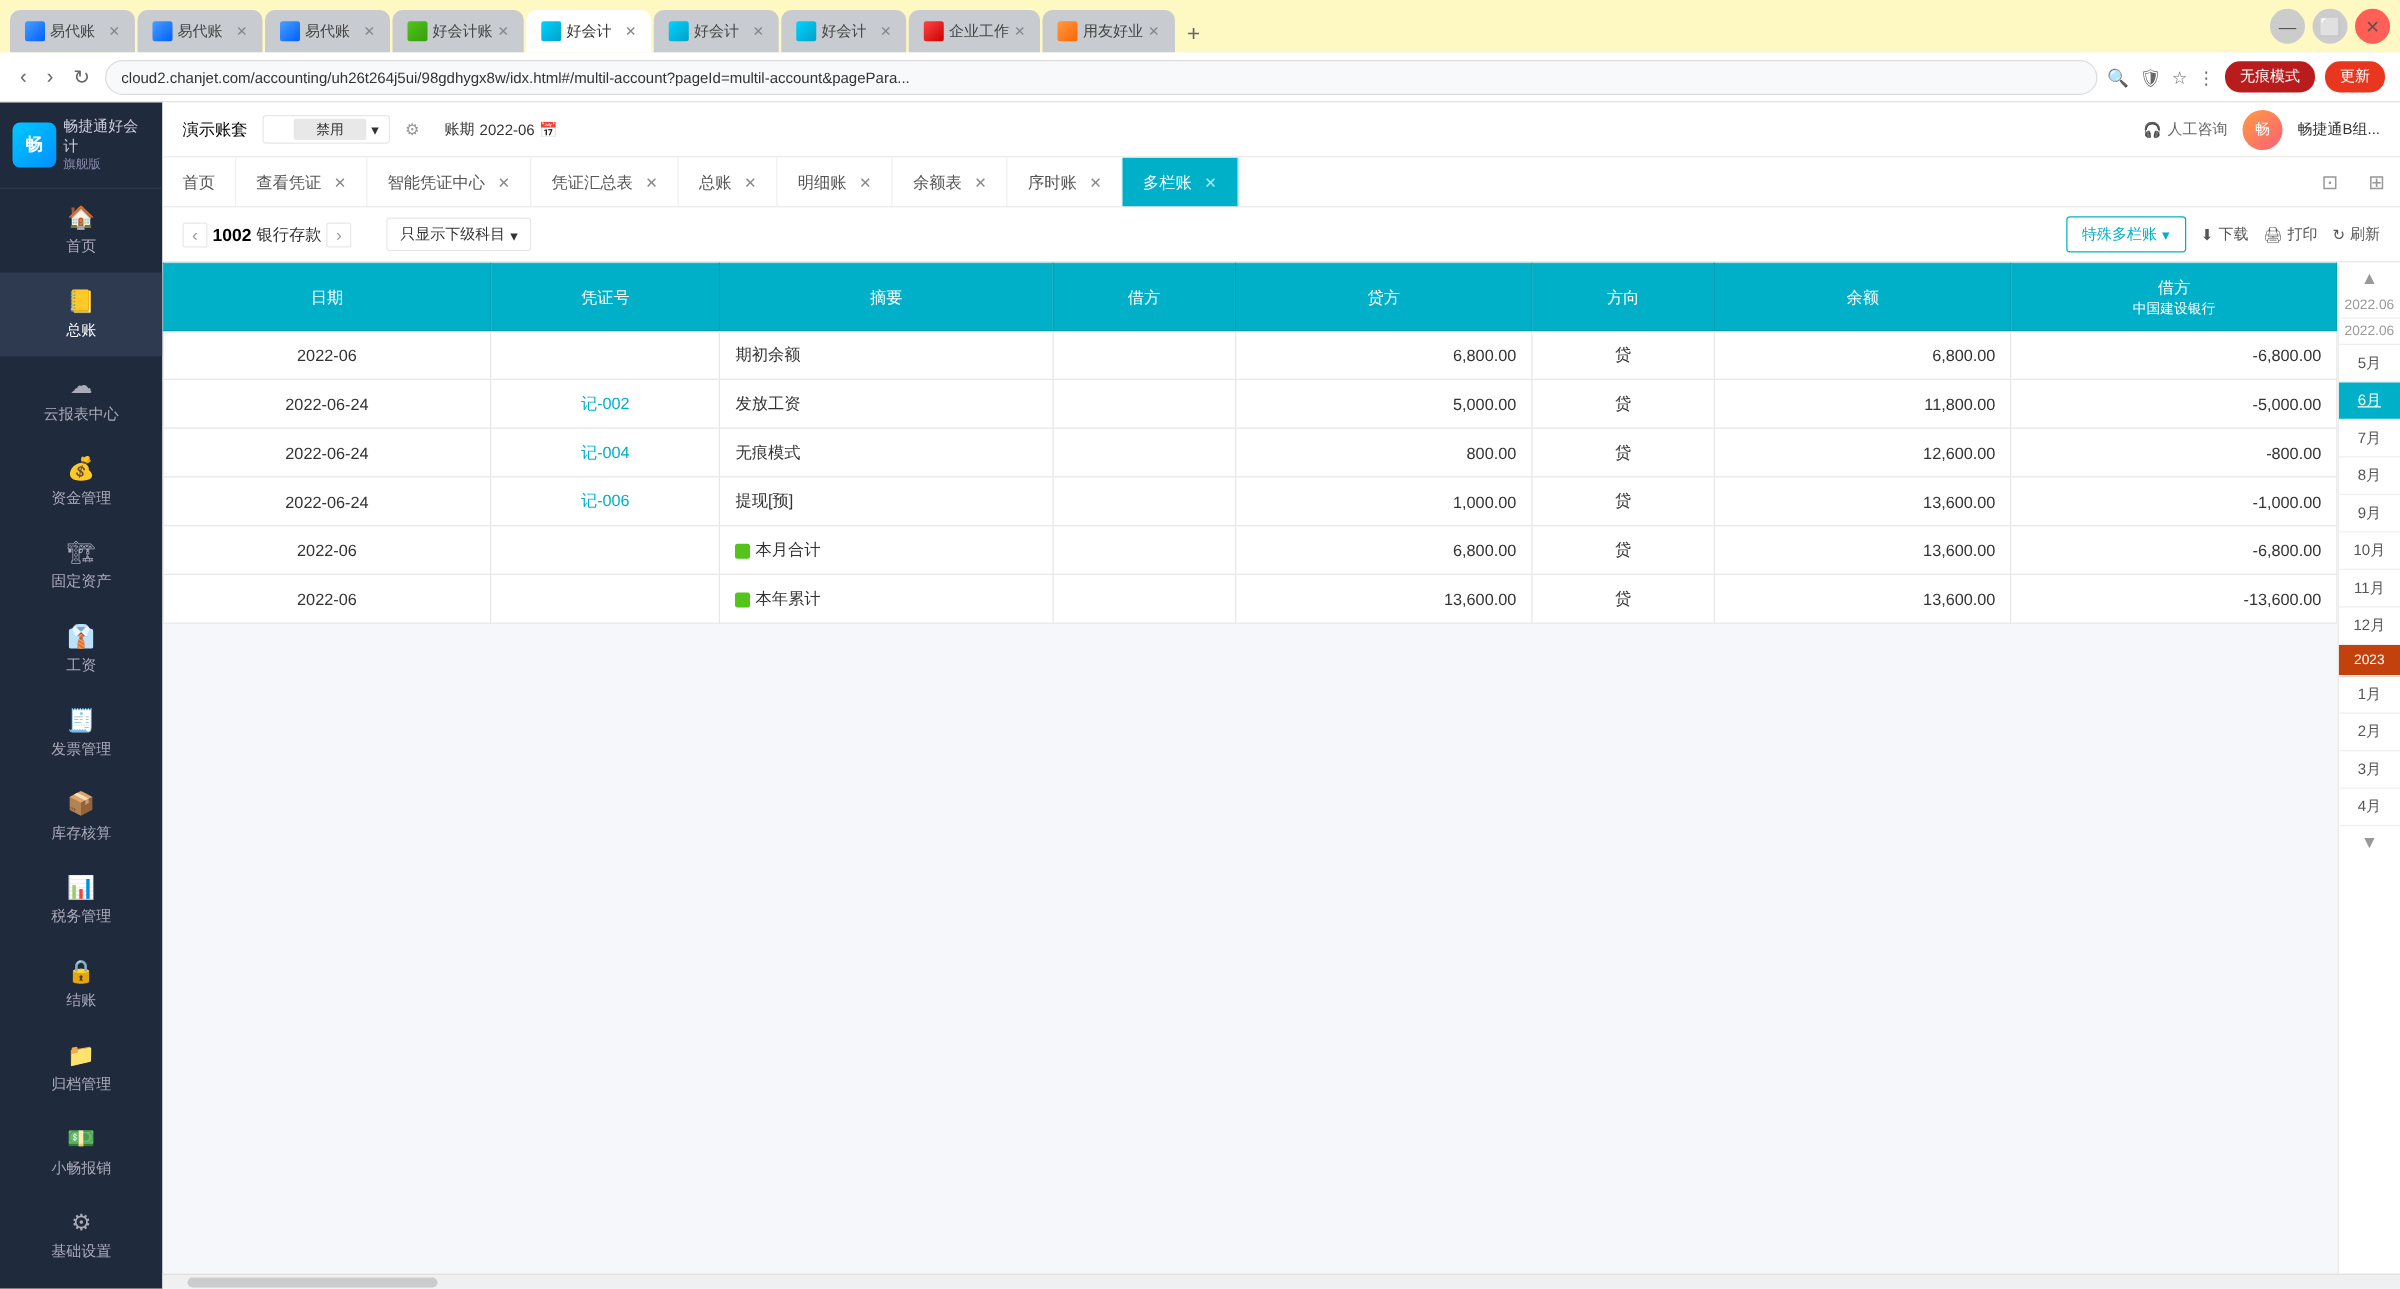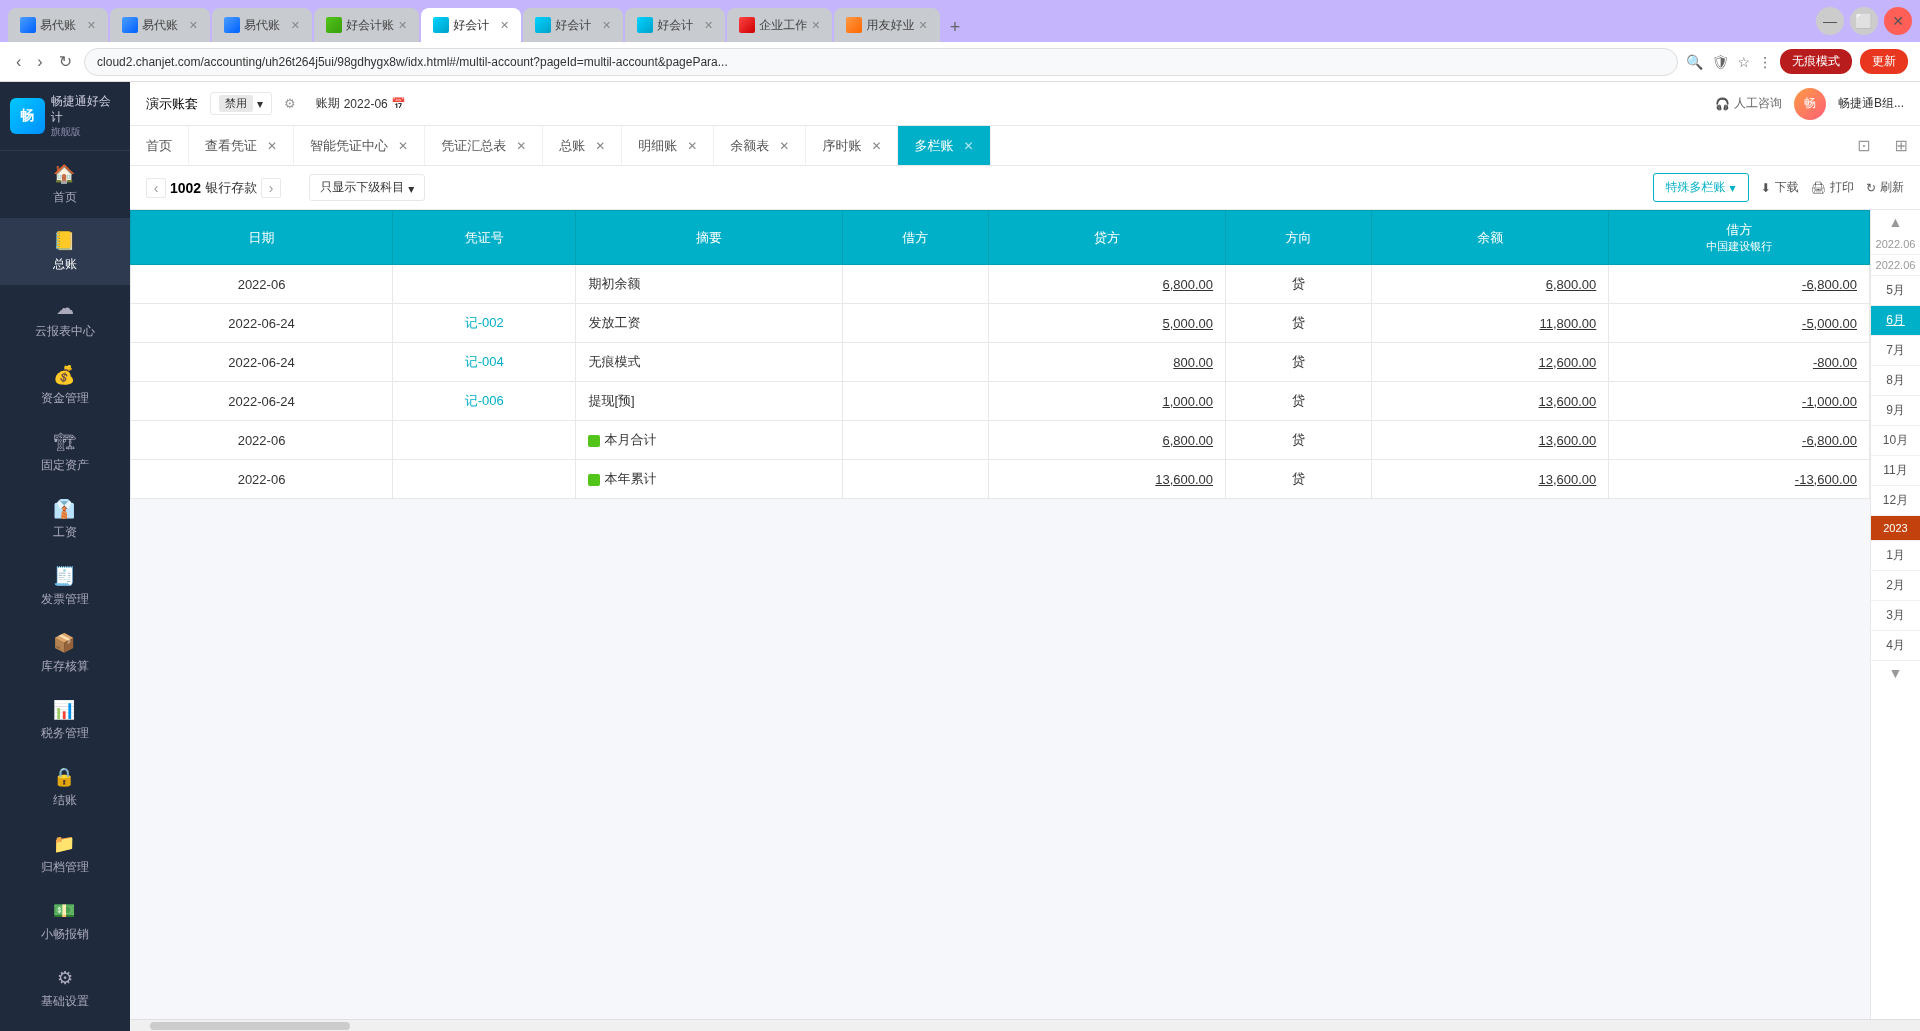--- a/index.html
+++ b/index.html
@@ -1,19 +1,19 @@
 <!DOCTYPE html>
 <html><head>
   <meta charset="utf-8">
   <style>
     * { margin: 0; padding: 0; box-sizing: border-box; }
     body { font-family: 'Microsoft YaHei', Arial, sans-serif; font-size: 13px; background: #f0f2f5; overflow: hidden; width: 1920px; height: 1031px; }
 
     
-    .browser-chrome { background: #c4b5fd; height: 42px; display: flex; align-items: center; padding: 0 8px; }
+    .browser-chrome { background: #fef9c3; height: 42px; display: flex; align-items: center; padding: 0 8px; }
     .tab-bar { display: flex; align-items: flex-end; height: 100%; flex: 1; overflow: hidden; }
     .browser-tab { display: flex; align-items: center; height: 34px; padding: 0 12px; border-radius: 8px 8px 0 0; font-size: 12px; color: #444; background: #c8cbd0; margin-right: 2px; white-space: nowrap; gap: 4px; cursor: pointer; min-width: 100px; max-width: 160px; }
     .browser-tab.active { background: #fff; color: #333; }
     .browser-tab .tab-favicon { width: 16px; height: 16px; border-radius: 2px; flex-shrink: 0; }
     .browser-tab .tab-close { margin-left: auto; color: #888; font-size: 11px; cursor: pointer; }
     .tab-new { padding: 4px 8px; color: #666; font-size: 18px; cursor: pointer; }
     .browser-btn { width: 28px; height: 28px; border-radius: 50%; background: #ccc; display: flex; align-items: center; justify-content: center; font-size: 14px; color: #555; cursor: pointer; }
 
     
     .address-bar { background: #fff; height: 40px; display: flex; align-items: center; padding: 0 12px; gap: 8px; border-bottom: 1px solid #ddd; }
@@ -64,21 +64,21 @@
     .special-btn { border: 1px solid #00b0c8; color: #00b0c8; border-radius: 3px; padding: 5px 12px; font-size: 12px; cursor: pointer; display: flex; align-items: center; gap: 4px; }
     .toolbar-action { display: flex; align-items: center; gap: 4px; color: #555; font-size: 12px; cursor: pointer; }
 
     
     .table-area { flex: 1; display: flex; overflow: hidden; position: relative; }
     .table-scroll { flex: 1; overflow: auto; }
 
     table { width: 100%; border-collapse: collapse; }
     thead tr th { background: #00b0c8; color: #fff; padding: 10px 12px; font-size: 13px; font-weight: 500; text-align: center; border: 1px solid #00a0b4; white-space: nowrap; }
     tbody tr td { padding: 10px 12px; border: 1px solid #e8e8e8; font-size: 13px; color: #333; background: #fff; }
-    .td-right { text-align: right; text-decoration: underline; }
+    .td-right { text-align: right; }
     .td-center { text-align: center; }
     .td-left { text-align: left; }
     .voucher-link { color: #00b0c8; cursor: pointer; text-decoration: none; }
     .green-dot { display: inline-block; width: 12px; height: 12px; background: #52c41a; border-radius: 2px; margin-right: 4px; vertical-align: middle; }
 
     
     .calendar-sidebar { width: 50px; background: #fff; border-left: 1px solid #e8e8e8; display: flex; flex-direction: column; align-items: center; overflow-y: auto; flex-shrink: 0; }
     .cal-header { width: 100%; text-align: center; padding: 4px 0; font-size: 11px; color: #999; border-bottom: 1px solid #eee; }
     .cal-item { width: 100%; display: flex; align-items: center; justify-content: center; padding: 6px 0; font-size: 12px; color: #555; cursor: pointer; border-bottom: 1px solid #f0f0f0; }
     .cal-item.active { background: #00b0c8; color: #fff; text-decoration: underline; }
@@ -238,21 +238,21 @@
       
     </div>
 
   </div>
 
   <div class="main-content">
 
     <div class="top-bar">
       <span>演示账套</span>
       <div class="tag-select">
-        <span style="background:#e8e8e8;padding:1px 6px;border-radius:2px;font-size:11px;">禁用</span>
+        <span style="background:#e8e8e8;padding:1px 18px;border-radius:2px;font-size:11px;margin-left:16px;">禁用</span>
         <span>▾</span>
       </div>
       <span style="color:#999;">⚙</span>
       <div class="period-info">
         <span>账期</span>
         <span style="font-weight:500;">2022-06</span>
         <span>📅</span>
       </div>
       <div class="top-bar-right">
         <div class="consult-btn">

